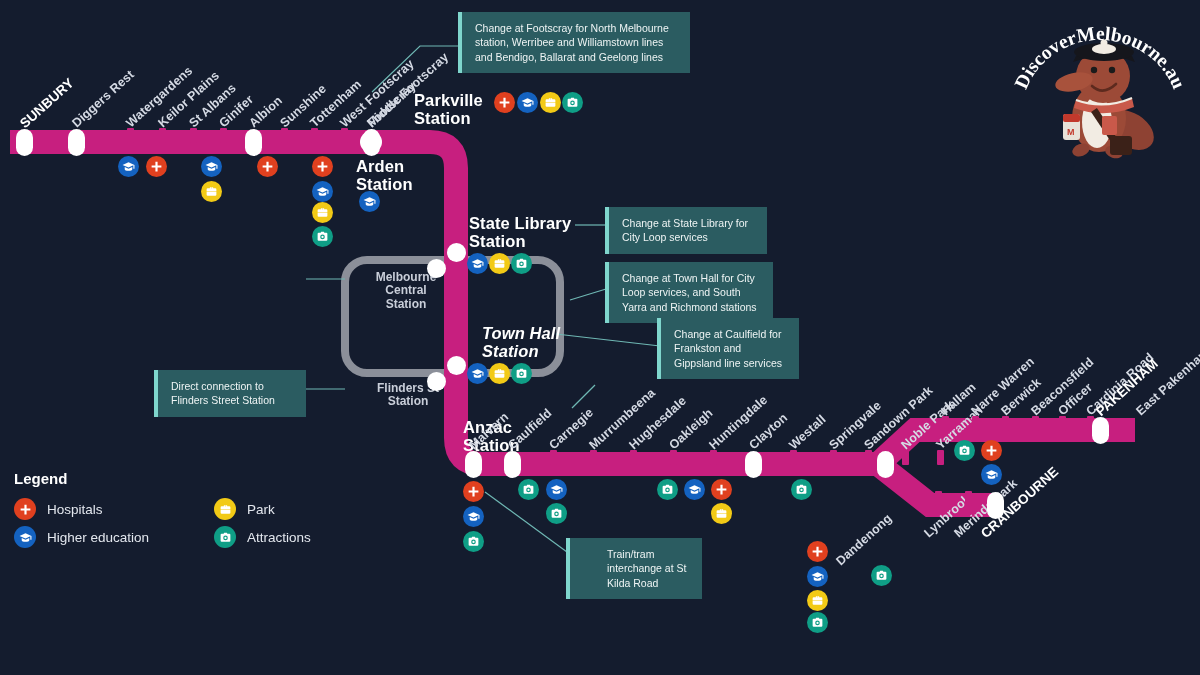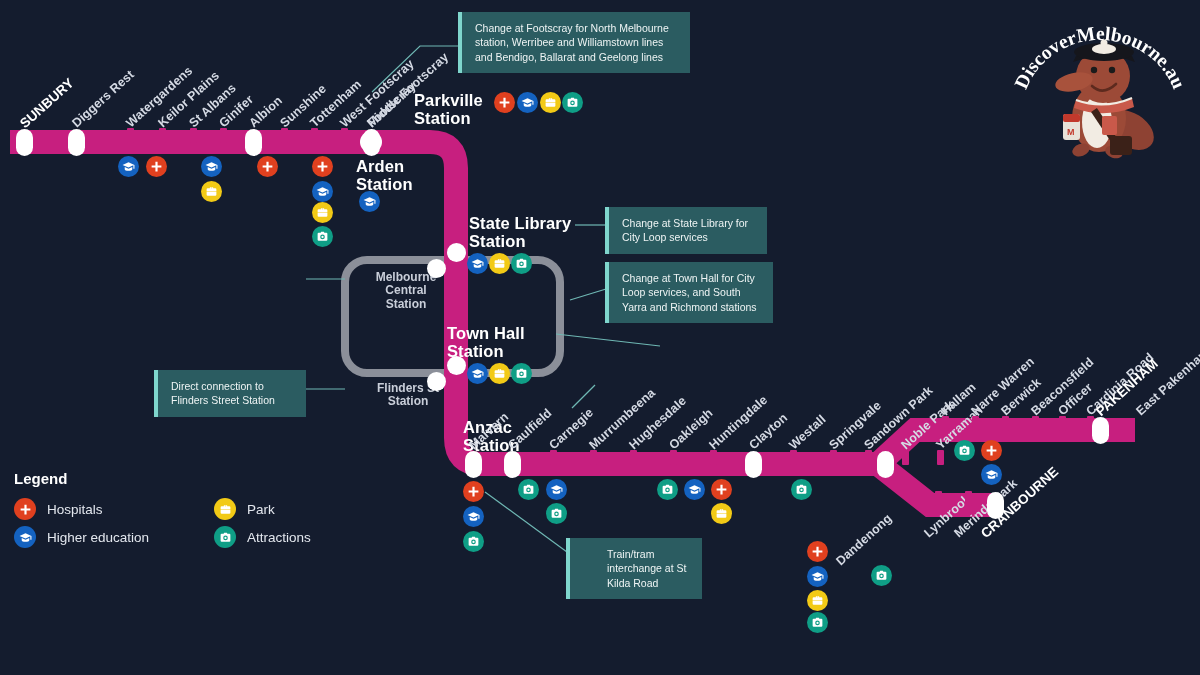--- a/index.html
+++ b/index.html
@@ -100,29 +100,30 @@
       <path d="M 556 334 L 660 346"></path>
       <path d="M 572 408 L 595 385"></path>
       <path d="M 567 552 L 485 492"></path>
     </g>
   </svg>
 
   <div class="callout" style="left:458px;top:12px;width:232px;">Change at Footscray for North Melbourne station, Werribee and Williamstown lines and Bendigo, Ballarat and Geelong lines</div>
   <div class="callout" style="left:154px;top:370px;width:152px;">Direct connection to Flinders Street Station</div>
   <div class="callout" style="left:605px;top:207px;width:162px;">Change at State Library for City Loop services</div>
   <div class="callout" style="left:605px;top:262px;width:168px;">Change at Town Hall for City Loop services, and South Yarra and Richmond stations</div>
+  <div class="callout" style="left:657px;top:318px;width:142px;">Change at Caulfield for Frankston and Gippsland line services</div>
   <div class="callout" style="left:566px;top:538px;width:136px;padding-left:37px;">Train/tram interchange at St Kilda Road</div>
 
   <div class="bigname" style="left:414px;top:92px;">Parkville
 Station</div>
   <div class="bigname" style="left:356px;top:158px;">Arden
 Station</div>
   <div class="bigname" style="left:469px;top:215px;">State Library
 Station</div>
-  <div class="bigname" style="left:447px;top:325px;">Town Hall
+  <div class="bigname" style="left:482px;top:325px;font-style:italic;">Town Hall
 Station</div>
   <div class="bigname" style="left:463px;top:419px;">Anzac
 Station</div>
   <div class="midname" style="left:358px;top:271px;width:96px;">Melbourne
 Central
 Station</div>
   <div class="midname" style="left:360px;top:382px;width:96px;">Flinders St
 Station</div>
 
   <div id="stations">

